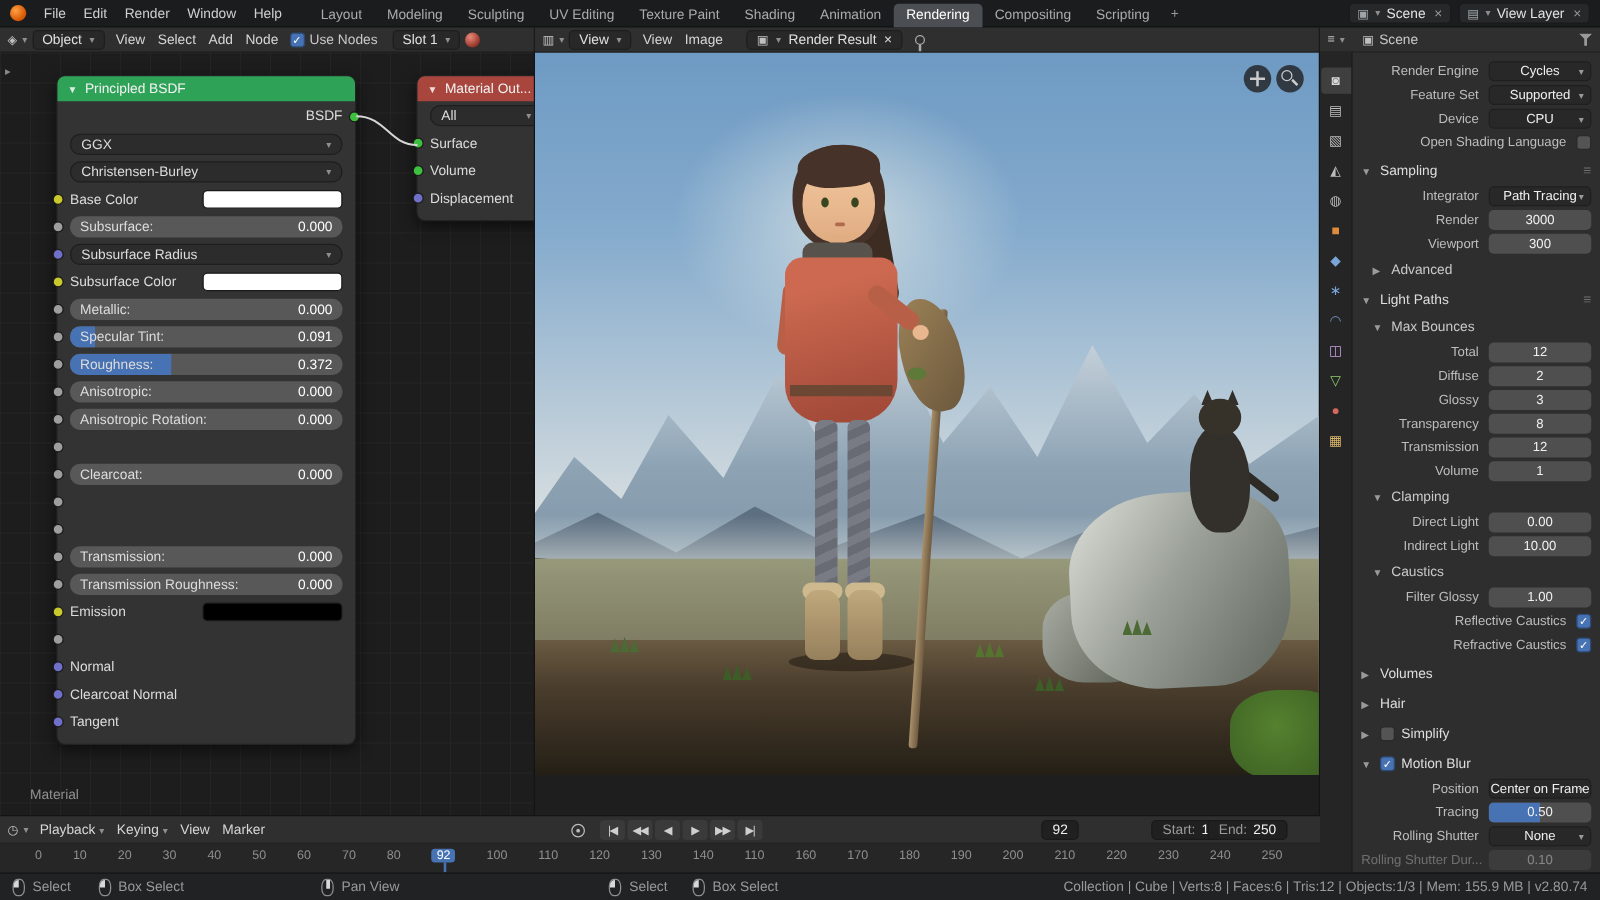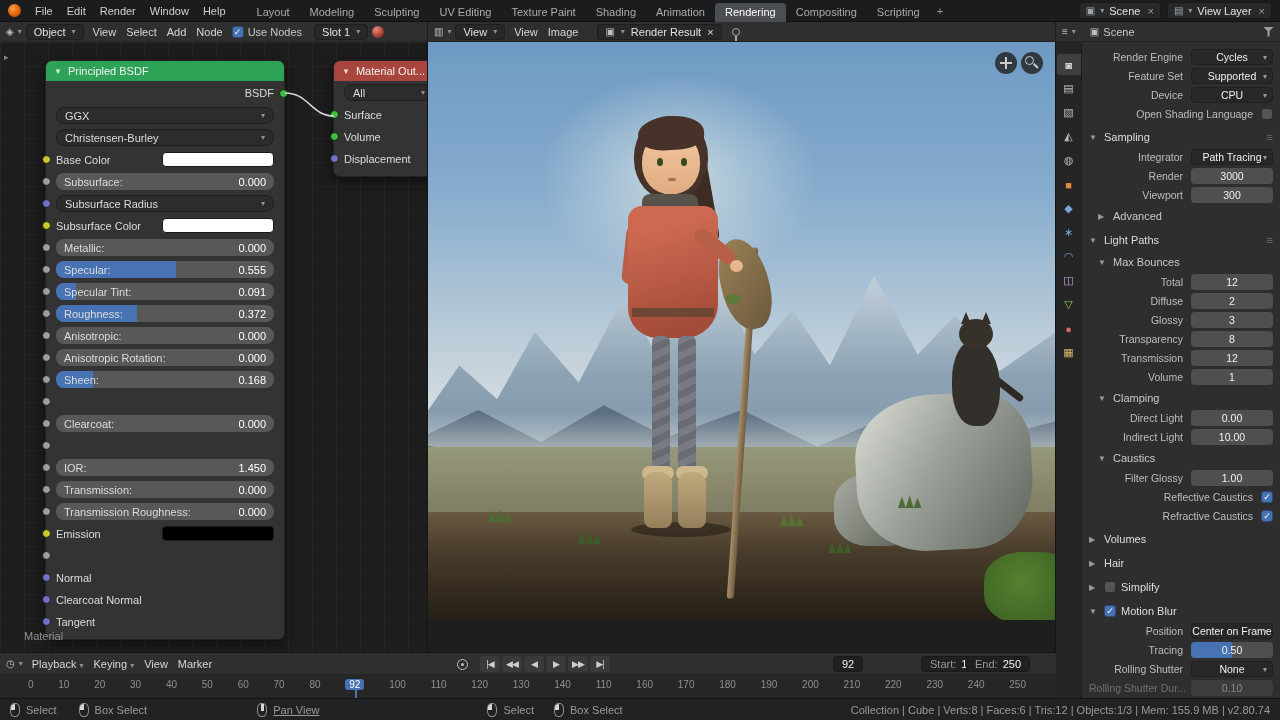--- a/index.html
+++ b/index.html
@@ -200,21 +200,21 @@
     justify-content:space-between; padding:4px 30px 0 28px; }
   .tick { color:#8f8f8f; font-size:10px; }
   .tick.cur { background:var(--accent); color:#fff; border-radius:3px; padding:0 4px; position:relative; }
   .tick.cur::after { content:""; position:absolute; left:50%; top:100%; width:2px; height:8px; background:var(--accent); }
 
   
   #statusbar { position:absolute; top:698px; left:0; width:1280px; height:22px; background:#202224;
     border-top:1px solid #141414; display:flex; align-items:center; color:#9a9a9a; padding:0 10px; }
   .sb-item { display:flex; align-items:center; }
   .sb-item:nth-of-type(2) { margin-left:22px; }
-  .sb-item:nth-of-type(3) { margin-left:110px;text-decoration:underline; }
+  .sb-item:nth-of-type(3) { margin-left:110px; }
   .sb-item:nth-of-type(4) { margin-left:168px; }
   .sb-item:nth-of-type(5) { margin-left:20px; }
   .mi { width:10px; height:14px; border:1px solid #8f8f8f; border-radius:4px / 6px;
     position:relative; display:inline-block; margin-right:6px; flex:none; }
   .mi.left::before { content:""; position:absolute; left:0; top:0; width:4px; height:6px;
     background:#d8d8d8; border-top-left-radius:4px; }
   .mi.drag::before { content:""; position:absolute; left:0; top:0; width:4px; height:6px;
     background:#d8d8d8; border-top-left-radius:4px; }
   .mi.middle::before { content:""; position:absolute; left:3px; top:0; width:3px; height:7px; background:#d8d8d8; }
   #sb-right { margin-left:auto; white-space:nowrap; }
@@ -368,28 +368,20 @@
           <div class="nrow">
             <span class="sock" style="background: rgb(158, 158, 158);"></span>
             <div class="pill">
               <span class="pl">Metallic:</span>
               <span class="pv">0.000</span>
             </div>
           </div>
           <div class="nrow">
             <span class="sock" style="background: rgb(158, 158, 158);"></span>
             <div class="pill">
-              <span class="fill" style="width: 55%;"></span>
-              <span class="pl">Specular:</span>
-              <span class="pv">0.555</span>
-            </div>
-          </div>
-          <div class="nrow">
-            <span class="sock" style="background: rgb(158, 158, 158);"></span>
-            <div class="pill">
               <span class="fill" style="width: 9%;"></span>
               <span class="pl">Specular Tint:</span>
               <span class="pv">0.091</span>
             </div>
           </div>
           <div class="nrow">
             <span class="sock" style="background: rgb(158, 158, 158);"></span>
             <div class="pill">
               <span class="fill" style="width: 37%;"></span>
               <span class="pl">Roughness:</span>
@@ -405,45 +397,33 @@
           </div>
           <div class="nrow">
             <span class="sock" style="background: rgb(158, 158, 158);"></span>
             <div class="pill">
               <span class="pl">Anisotropic Rotation:</span>
               <span class="pv">0.000</span>
             </div>
           </div>
           <div class="nrow">
             <span class="sock" style="background: rgb(158, 158, 158);"></span>
-            <div class="pill">
-              <span class="fill" style="width: 17%;"></span>
-              <span class="pl">Sheen:</span>
-              <span class="pv">0.168</span>
-            </div>
-          </div>
-          <div class="nrow">
-            <span class="sock" style="background: rgb(158, 158, 158);"></span>
           </div>
           <div class="nrow">
             <span class="sock" style="background: rgb(158, 158, 158);"></span>
             <div class="pill">
               <span class="pl">Clearcoat:</span>
               <span class="pv">0.000</span>
             </div>
           </div>
           <div class="nrow">
             <span class="sock" style="background: rgb(158, 158, 158);"></span>
           </div>
           <div class="nrow">
             <span class="sock" style="background: rgb(158, 158, 158);"></span>
-            <div class="pill">
-              <span class="pl">IOR:</span>
-              <span class="pv">1.450</span>
-            </div>
           </div>
           <div class="nrow">
             <span class="sock" style="background: rgb(158, 158, 158);"></span>
             <div class="pill">
               <span class="pl">Transmission:</span>
               <span class="pv">0.000</span>
             </div>
           </div>
           <div class="nrow">
             <span class="sock" style="background: rgb(158, 158, 158);"></span>

